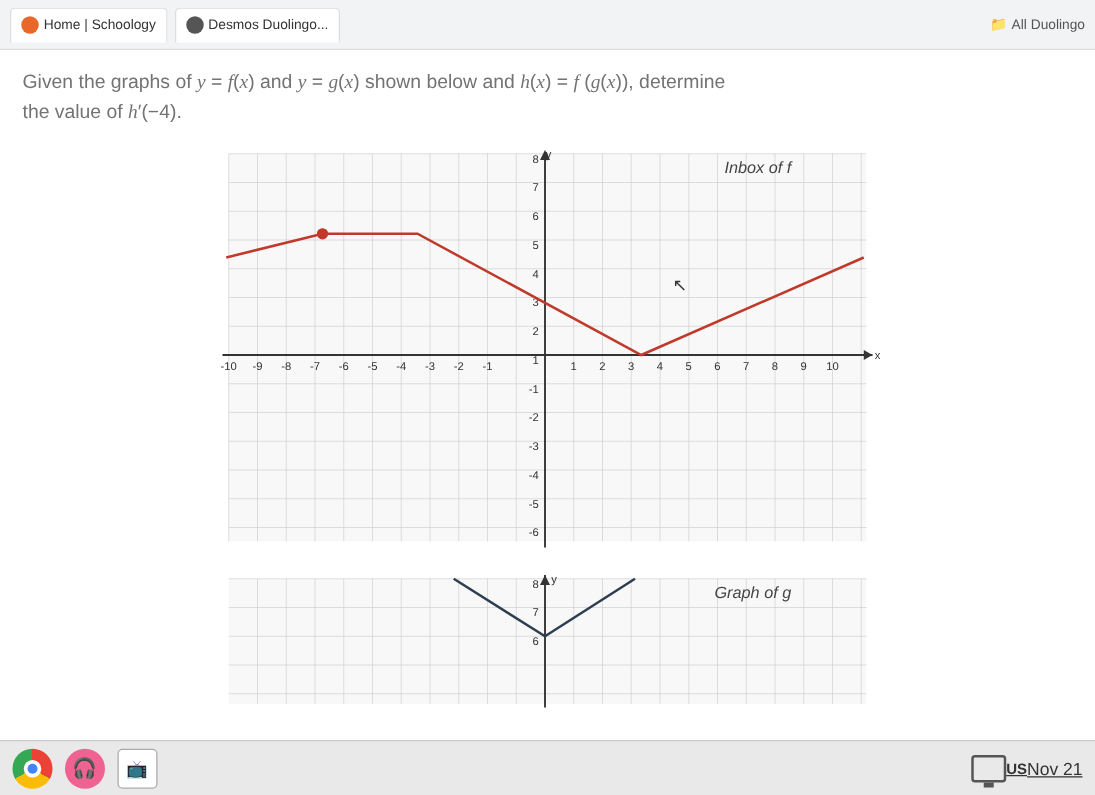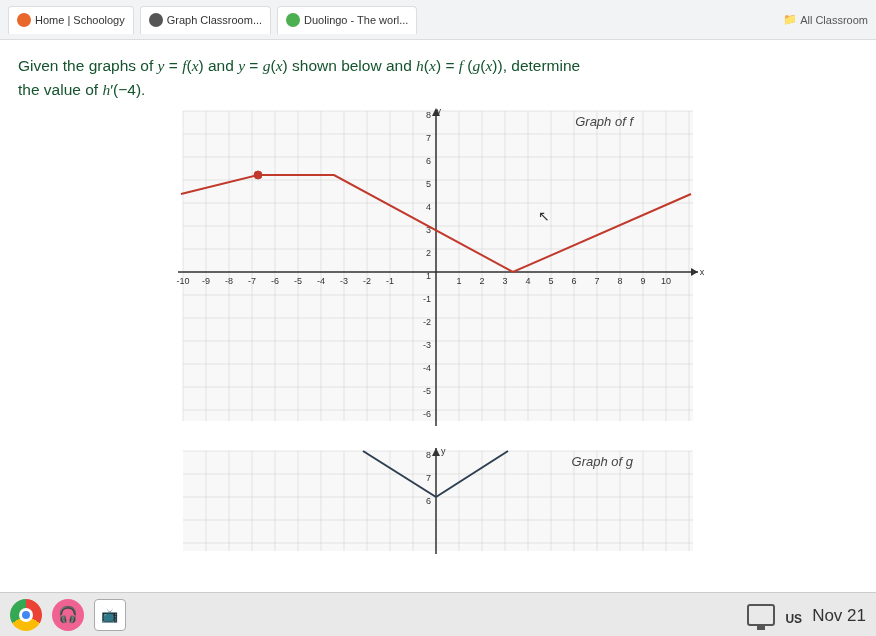--- a/index.html
+++ b/index.html
@@ -53,23 +53,23 @@
 
     
     .content {
       padding: 14px 18px 10px 18px;
       position: relative;
     }
 
     .problem-text {
       font-size: 15.5px;
       line-height: 1.55;
-      color: #14532d;
+      color: #737373;
       max-width: 820px;
-      margin-bottom: 4px;
+      margin-bottom: 16px;
     }
 
     
     .graphs-area {
       display: flex;
       flex-direction: column;
       align-items: center;
       gap: 0;
     }
 
@@ -111,24 +111,24 @@
       height: 32px;
       border-radius: 50%;
       display: flex;
       align-items: center;
       justify-content: center;
       font-size: 16px;
     }
     .taskbar-right {
       margin-left: auto;
       display: flex;
-      align-items: flex-end;
-      gap: 10px;
+      align-items: center;
       font-size: 12px;
       color: #333;
+      text-decoration: underline;
     }
     .screen-icon {
       width: 28px;
       height: 22px;
       border: 2px solid #555;
       border-radius: 3px;
       position: relative;
     }
     .screen-icon::after {
       content: '';
@@ -139,58 +139,54 @@
       width: 8px;
       height: 4px;
       background: #555;
     }
     .locale-badge {
       font-size: 12px;
       font-weight: bold;
       color: #333;
     }
     .date-badge {
-      font-size: 17px;
+      font-size: 14px;
       color: #333;
     }
 
     
     .math { font-style: italic; font-family: "Times New Roman", serif; }
   </style>
 </head>
 <body>
 
 <div class="browser-bar">
   <div class="tab">
     <span class="tab-icon tab-schoology"></span>
     <span>Home | Schoology</span>
   </div>
   <div class="tab">
     <span class="tab-icon" style="background:#555;"></span>
-    <span>Graph Classroom...</span>
-  </div>
-  <div class="tab active">
-    <span class="tab-icon" style="background:#4caf50;"></span>
-    <span>Duolingo - The worl...</span>
+    <span>Desmos Duolingo...</span>
   </div>
   <div class="bookmark-btn">
     <span>📁</span>
-    <span>All Classroom</span>
+    <span>All Duolingo</span>
   </div>
 </div>
 
 <div class="content">
   <div class="problem-text">
     Given the graphs of <span class="math">y</span> = <span class="math">f</span>(<span class="math">x</span>) and <span class="math">y</span> = <span class="math">g</span>(<span class="math">x</span>) shown below and <span class="math">h</span>(<span class="math">x</span>) = <span class="math">f</span> (<span class="math">g</span>(<span class="math">x</span>)), determine<br>
     the value of <span class="math">h</span>′(−4).
   </div>
 
   <div class="graphs-area">
     <div class="graph-wrapper" style="margin-bottom: 10px;">
-      <span class="graph-label graph-label-f">Graph of f</span>
+      <span class="graph-label graph-label-f">Inbox of f</span>
       <svg width="550" height="330" style="display:block; margin: 0 auto;">
 
         <rect x="20" y="5" width="510" height="310" fill="#e8e8e8" opacity="0.3"></rect>
 
         <g stroke="#ccc" stroke-width="0.5">
 
           <line x1="20" y1="5" x2="20" y2="315"></line>
           <line x1="43" y1="5" x2="43" y2="315"></line>
           <line x1="66" y1="5" x2="66" y2="315"></line>
           <line x1="89" y1="5" x2="89" y2="315"></line>

